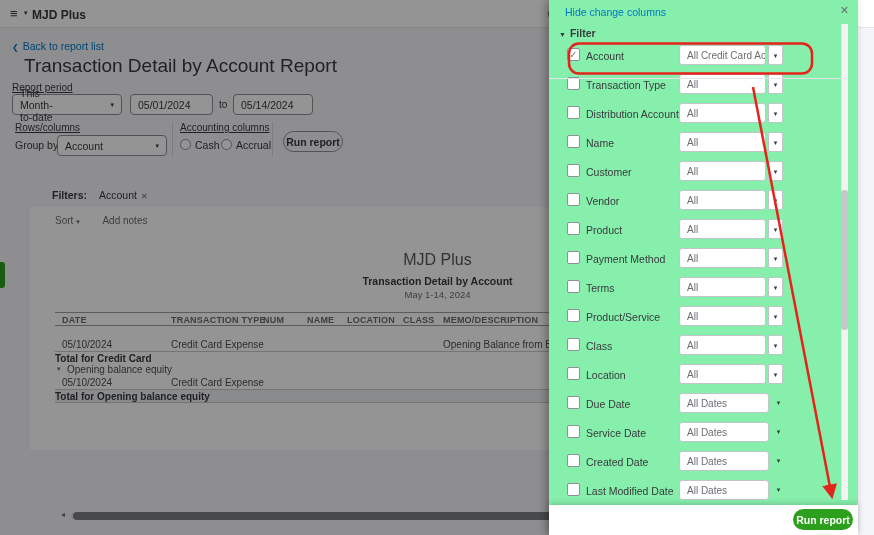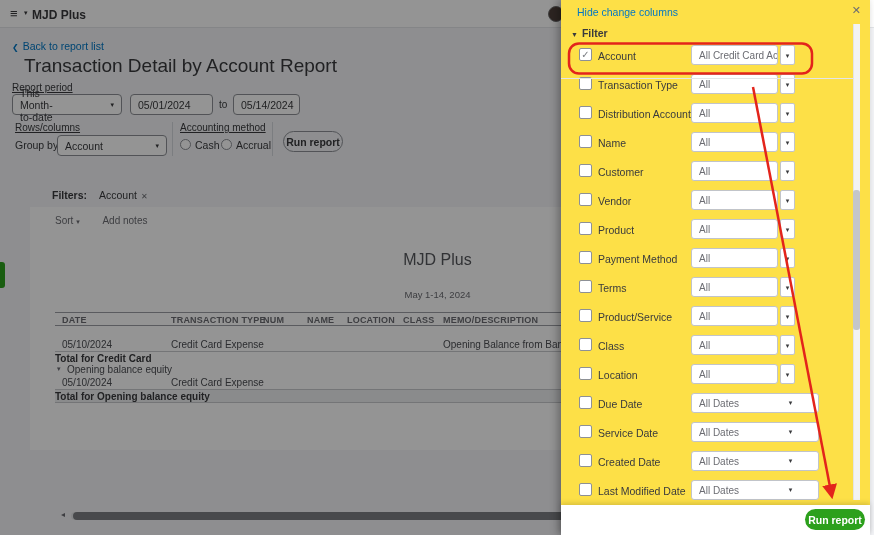--- a/index.html
+++ b/index.html
@@ -18,21 +18,21 @@
   .backlink { position:absolute; left:12px; top:40px; font-size:10.5px; color:#0077c5; }
   .backlink .chev { font-size:8px; margin-right:4px; }
   .page-title { position:absolute; left:24px; top:55px; font-size:19px; font-weight:400; color:#393a3d; }
   .rp-label { position:absolute; left:12px; top:82px; font-size:10px; color:#393a3d; text-decoration:underline; }
 
   .ctrl { position:absolute; background:#fff; border:1px solid #8d9096; border-radius:4px; font-size:10.5px; color:#393a3d; display:flex; align-items:center; padding:0 7px; height:21px;gap:47px; }
   .ctrl .caret { margin-left:auto; font-size:7px; color:#393a3d; }
   .sel-preset { left:12px; top:94px; width:110px; }
   .inp-from   { left:130px; top:94px; width:83px; }
   .to-label   { position:absolute; left:219px; top:99px; font-size:10px; color:#393a3d; }
-  .inp-to     { left:233px; top:94px; width:67px; }
+  .inp-to     { left:233px; top:94px; width:80px; }
 
   .rows-cols-label { position:absolute; left:15px; top:122px; font-size:10px; color:#393a3d; text-decoration:underline; }
   .groupby-label { position:absolute; left:15px; top:139px; font-size:10.5px; color:#393a3d; }
   .sel-groupby { left:57px; top:135px; width:110px; }
   .vdiv1 { position:absolute; left:172px; top:122px; width:1px; height:34px; background:#d4d7dc; }
   .acct-method-label { position:absolute; left:180px; top:122px; font-size:10px; color:#393a3d; text-decoration:underline; }
   .radio { position:absolute; width:11px; height:11px; border:1px solid #8d9096; border-radius:50%; background:#fff; }
   .radio-cash { left:180px; top:139px; }
   .radio-accrual { left:221px; top:139px; }
   .radio-label { position:absolute; top:139px; font-size:10.5px; color:#393a3d; }
@@ -72,33 +72,33 @@
   .hscroll .larr { position:absolute; left:0; top:-2px; font-size:8px; color:#6b6c72; }
   .hscroll .track { position:absolute; left:10px; right:0; top:0; height:8px; background:#e4e6e8; border-radius:4px; }
   .hscroll .thumb { position:absolute; left:12px; right:4px; top:0; height:8px; background:#7d7f83; border-radius:4px; }
 
   .side-tab { position:absolute; left:0; top:262px; width:5px; height:26px; background:#2ca01c; border-radius:0 3px 3px 0; }
 
   
   .dim { position:absolute; top:0; left:0; width:565px; height:535px; background:rgba(0,0,0,0.42); z-index:50; }
 
   
-  .panel { position:absolute; top:0; right:4px; width:309px; height:535px; background:#fde047; z-index:100; box-shadow:-3px 0 8px rgba(0,0,0,0.3); }
+  .panel { position:absolute; top:0; right:16px; width:309px; height:535px; background:#86efac; z-index:100; box-shadow:-3px 0 8px rgba(0,0,0,0.3); }
   .hide-cols { position:absolute; left:16px; top:6px; font-size:10.5px; color:#0077c5; }
   .close-x { position:absolute; right:9px; top:4px; font-size:11px; color:#6b6c72; }
   .filter-head { position:absolute; left:10px; top:27px; font-size:10.5px; font-weight:bold; color:#393a3d; }
   .filter-head .fc { font-size:7px; margin-right:4px; color:#393a3d; }
   .pin-div { position:absolute; left:0; right:14px; top:78px; height:1px; background:#e3e5e8; }
 
   .f-rows { position:absolute; left:0; top:44px; right:0; }
   .f-row { position:relative; height:29px; }
   .cb { position:absolute; left:18px; top:4px; width:13px; height:13px; border:1px solid #8d9096; border-radius:2px; background:#fff; font-size:10px; color:#7a7d82; text-align:center; line-height:12px; }
   .f-label { position:absolute; left:37px; top:6px; font-size:10.5px; color:#393a3d; }
   .f-value { position:absolute; left:130px; top:1px; width:87px; height:20px; border:1px solid #c1c4c9; border-radius:3px; font-size:10px; color:#6b6c72; padding:4px 0 0 7px; white-space:nowrap; overflow:hidden; background:#fff; }
-  .f-value.wide { width:128px; }
+  .f-value.wide { width:90px; }
   .f-arrow { position:absolute; left:219px; top:1px; width:15px; height:20px; border:1px solid #c1c4c9; border-radius:2px; font-size:7px; color:#393a3d; text-align:center; line-height:19px; background:#fff; }
   .f-arrow.inside { left:222px; border:none; background:transparent; }
 
   .panel-scroll-track { position:absolute; left:292px; top:24px; width:7px; height:476px; background:#f3f3f3; border-left:1px solid #e4e4e4; }
   .panel-scroll-thumb { position:absolute; left:292px; top:190px; width:7px; height:140px; background:#c4c6c9; border-radius:3px; }
 
   .panel-footer { position:absolute; left:0; right:0; bottom:0; height:30px; background:#fff; box-shadow:0 -2px 5px rgba(0,0,0,0.15); }
   .run-green { position:absolute; right:5px; top:4px; width:60px; height:21px; border:none; border-radius:11px; background:#2ca01c; color:#fff; font-size:10.5px; font-weight:bold; display:flex; align-items:center; justify-content:center; font-family:"Liberation Sans", sans-serif; }
 
   
@@ -135,39 +135,40 @@
       <span>05/14/2024</span>
     </div>
 
   <div class="rows-cols-label">Rows/columns</div>
   <div class="groupby-label">Group by</div>
   <div class="ctrl sel-groupby">
     <span>Account</span>
     <span class="caret">▾</span>
   </div>
   <div class="vdiv1"></div>
-  <div class="acct-method-label">Accounting method</div>
+  <div class="acct-method-label">Accounting columns</div>
   <span class="radio radio-cash"></span>
   <span class="radio-label lbl-cash">Cash</span>
   <span class="radio radio-accrual"></span>
   <span class="radio-label lbl-accrual">Accrual</span>
   <div class="vdiv2"></div>
   <button class="run-outline">Run report</button>
 
   <div class="filters-bar">
     <b>Filters:</b><span class="chip">Account</span><span class="x">✕</span>
   </div>
 
   <div class="card">
     <div class="card-toolbar">
       <span>Sort</span>
       <span class="caret">▾</span>
       <span class="addnotes">Add notes</span>
     </div>
     <div class="rep-company">MJD Plus</div>
+    <div class="rep-title">Transaction Detail by Account</div>
     <div class="rep-range">May 1-14, 2024</div>
 
     <div class="tbl">
       <div class="tbl-head" id="tbl-head">
           <span class="th" style="left: 7px;">DATE</span>
           <span class="th" style="left: 116px;">TRANSACTION TYPE</span>
           <span class="th" style="left: 208px;">NUM</span>
           <span class="th" style="left: 252px;">NAME</span>
           <span class="th" style="left: 292px;">LOCATION</span>
           <span class="th" style="left: 348px;">CLASS</span>

